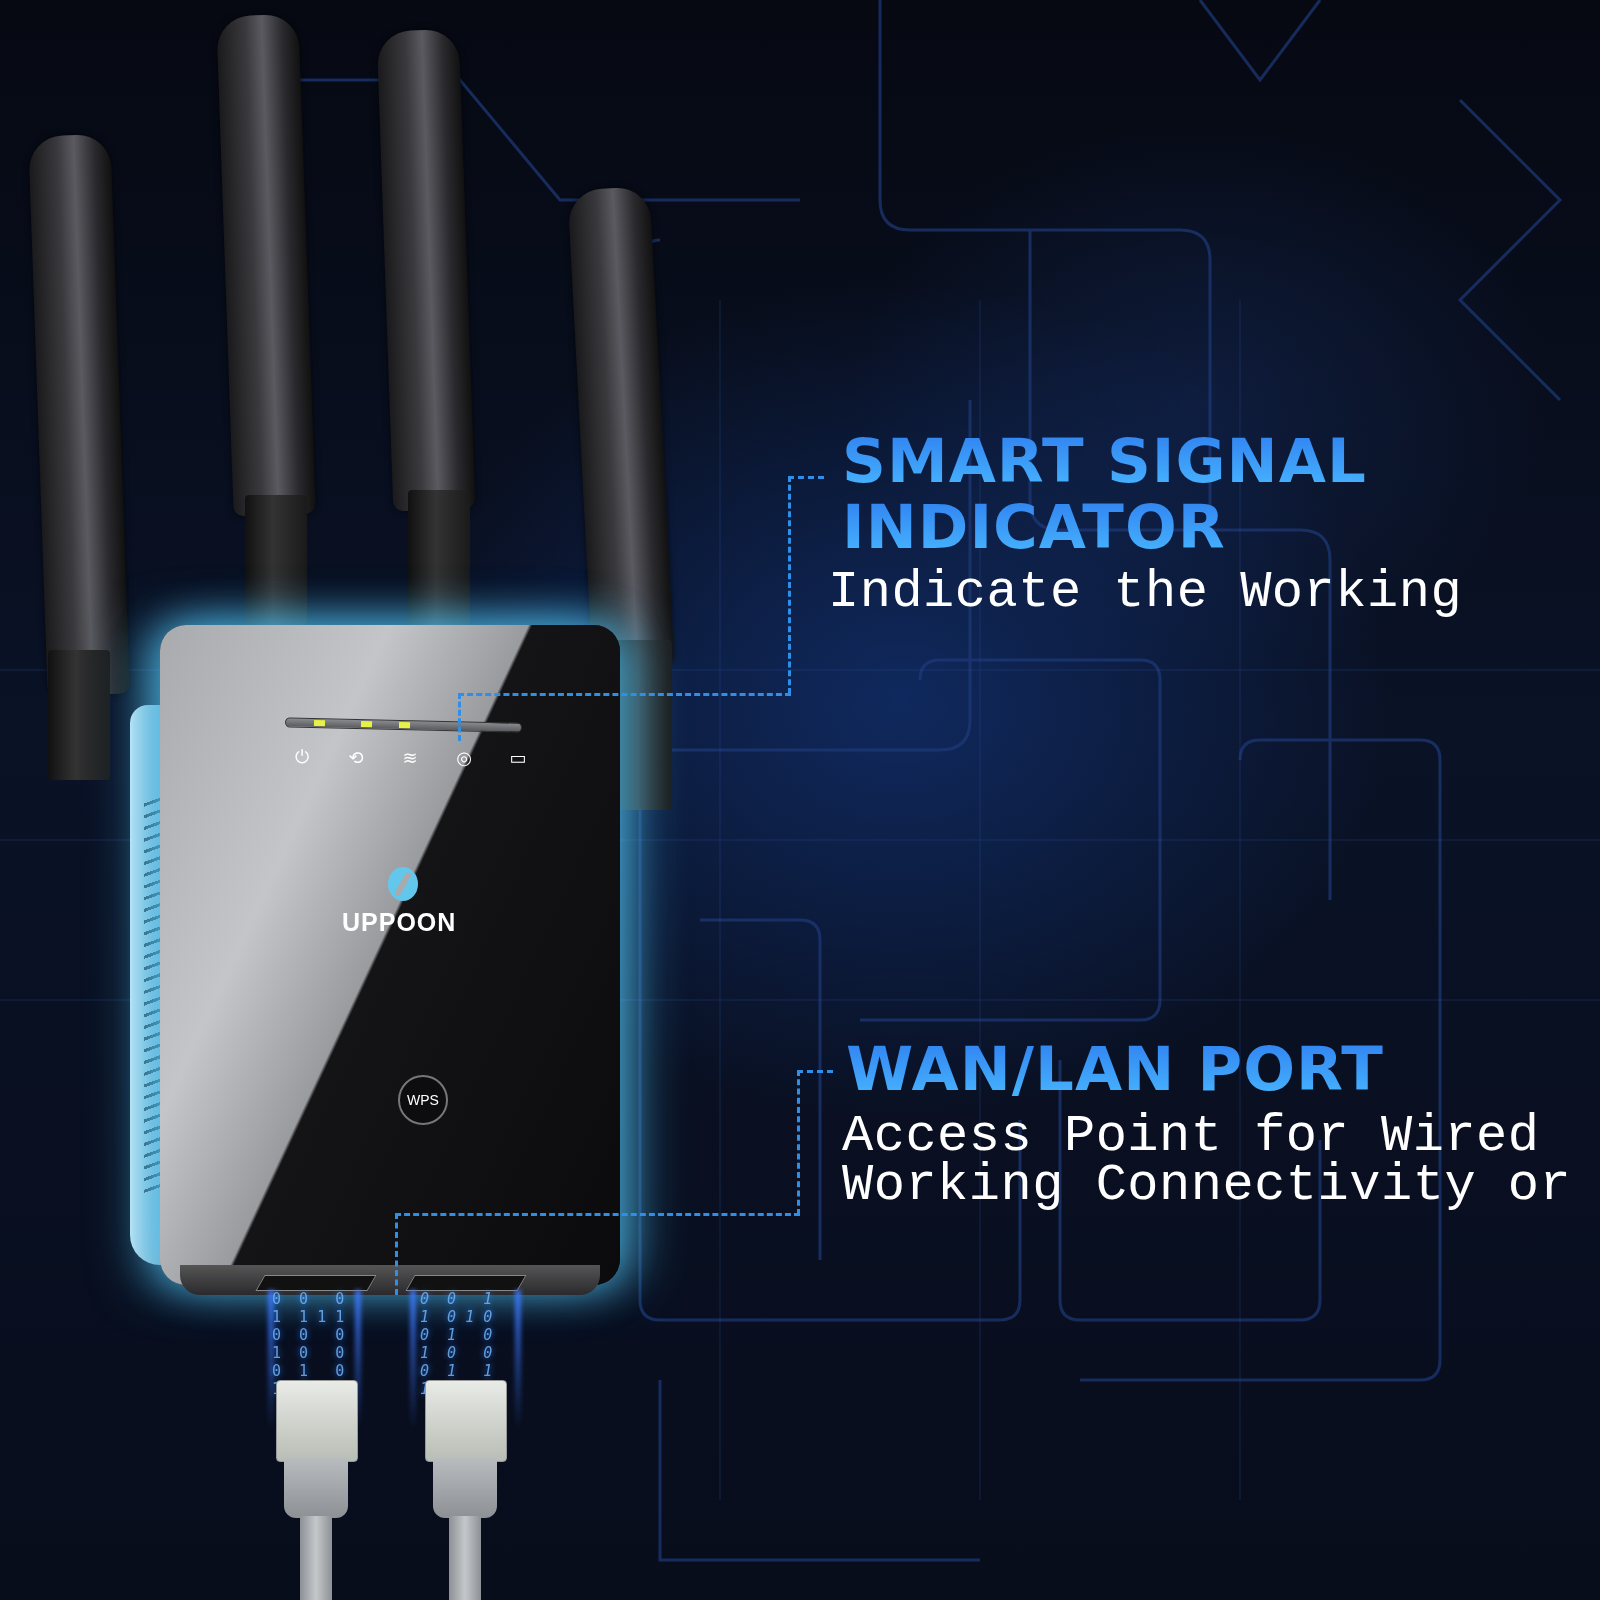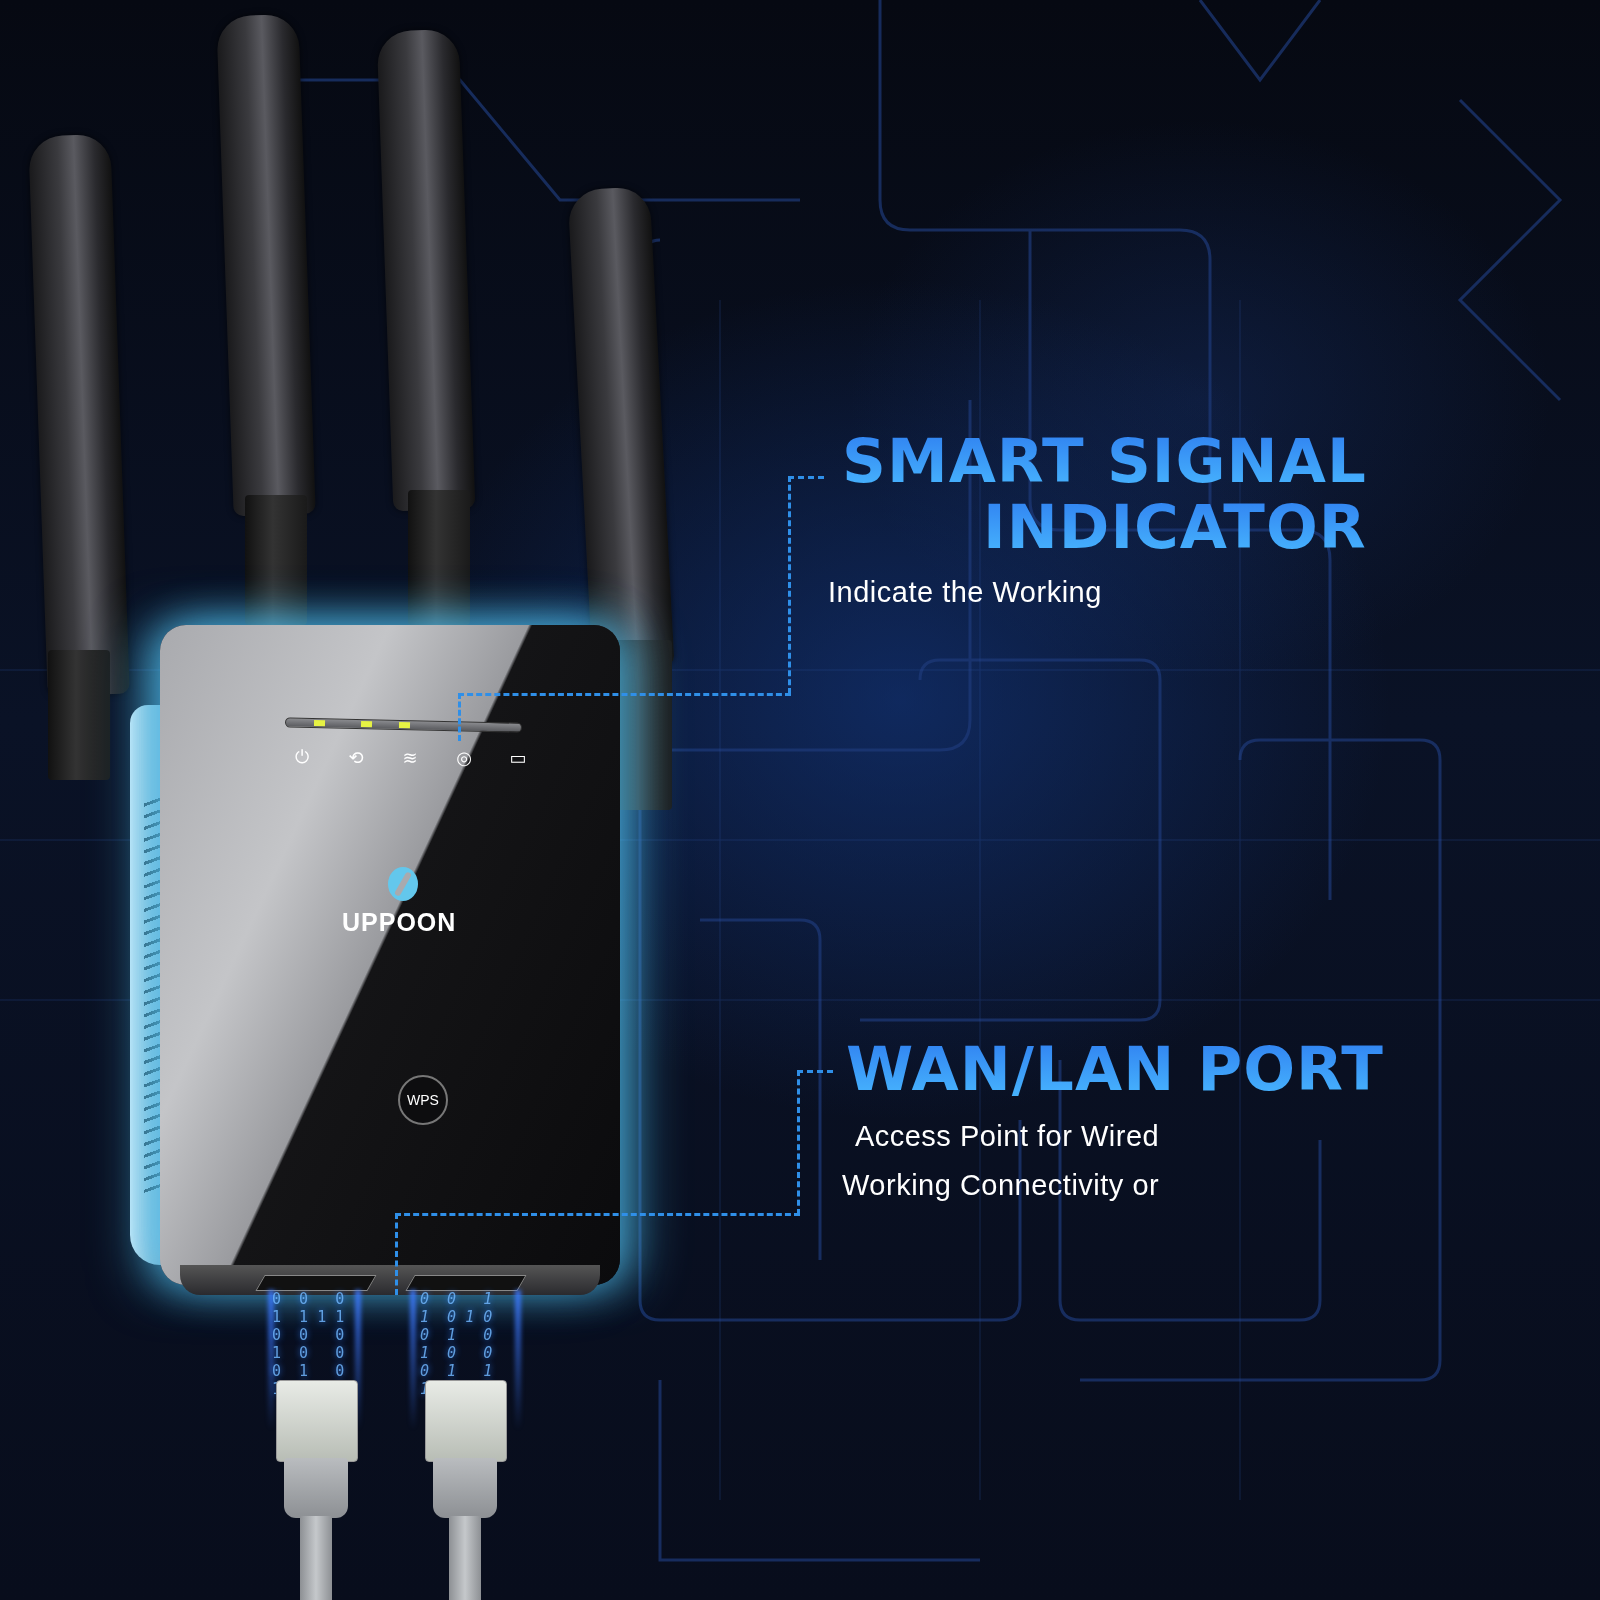--- a/index.html
+++ b/index.html
@@ -35,24 +35,24 @@
   .bottom-edge{position:absolute;left:20px;top:640px;width:420px;height:30px;border-radius:0 0 20px 20px;background:linear-gradient(180deg,#555,#2a2a2e);}
   .port{position:absolute;top:650px;width:110px;height:14px;background:#111;border:1px solid #888;transform:skewX(-30deg);}
   .binary-stream{position:absolute;top:1290px;width:150px;height:110px;color:#6fb6ff;font-family:"DejaVu Sans Mono",monospace;font-size:15px;line-height:18px;
     text-shadow:0 0 6px #2f7dff;opacity:0.85;white-space:pre;}
   .glow-col{position:absolute;top:1290px;width:6px;height:140px;background:linear-gradient(180deg,rgba(60,120,255,0.9),rgba(60,120,255,0));filter:blur(2px);}
   .cable{position:absolute;top:1380px;width:80px;height:220px;}
   .plug{position:absolute;top:0;left:0;width:80px;height:80px;background:linear-gradient(180deg,#e8ebe6,#b8bdb5);border-radius:4px;border:1px solid #999;}
   .boot{position:absolute;top:78px;left:8px;width:64px;height:60px;background:linear-gradient(180deg,#b9bcbf,#8d9094);border-radius:4px 4px 12px 12px;}
   .wire{position:absolute;top:136px;left:24px;width:32px;height:90px;background:linear-gradient(90deg,#8d9094,#c5c8cb,#8d9094);}
   .callout-line{position:absolute;border:0 dashed #2f8fe8;}
-  .feature{position:absolute;text-align:right;}
+  .feature{position:absolute;}
   .feature-title{font-family:"DejaVu Sans",sans-serif;font-weight:bold;font-size:61px;line-height:66px;letter-spacing:1px;
     background:linear-gradient(180deg,#2f7ff0 0%,#49b8ff 100%);-webkit-background-clip:text;background-clip:text;color:transparent;}
-  .feature-desc{font-family:Liberation Sans, sans-serif;font-size:29px;line-height:49px;color:#ffffff;font-weight:normal;letter-spacing:0.5px;}
+  .feature-desc{font-family:Liberation Mono, monospace;font-size:52px;line-height:49px;color:#ffffff;font-weight:normal;letter-spacing:0.5px;}
 </style>
 </head>
 <body>
 
 <div class="canvas">
 
   <svg class="circuit" width="1600" height="1600" viewBox="0 0 1600 1600">
     <g fill="none" stroke="#1e3a7a" stroke-width="3" opacity="0.7">
       <path d="M220 80 L460 80 L560 200 L800 200"></path>
       <path d="M880 0 L880 200 Q880 230 910 230 L1180 230 Q1210 230 1210 260 L1210 520"></path>

